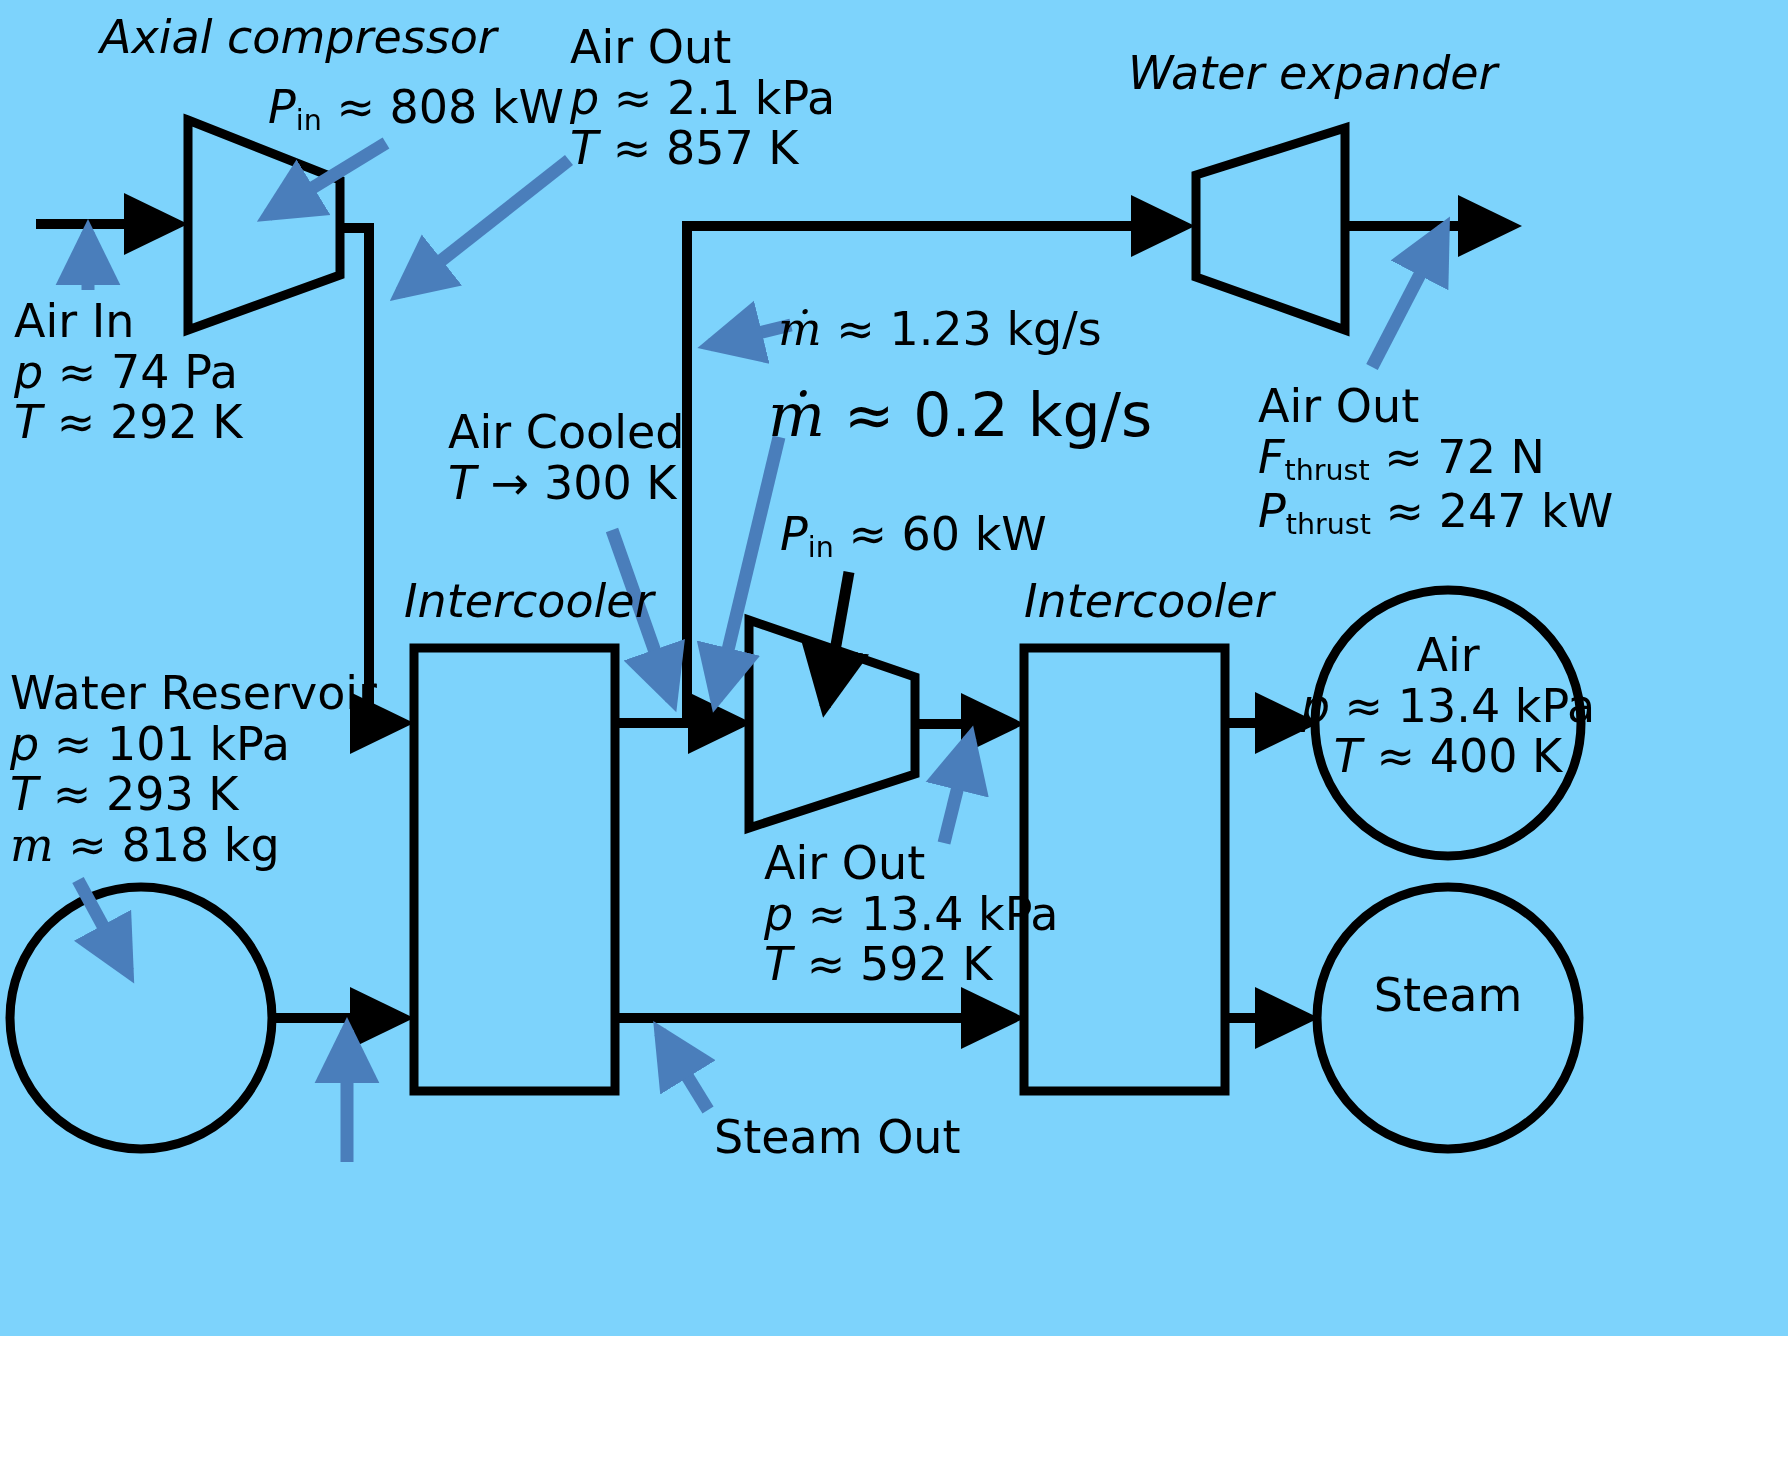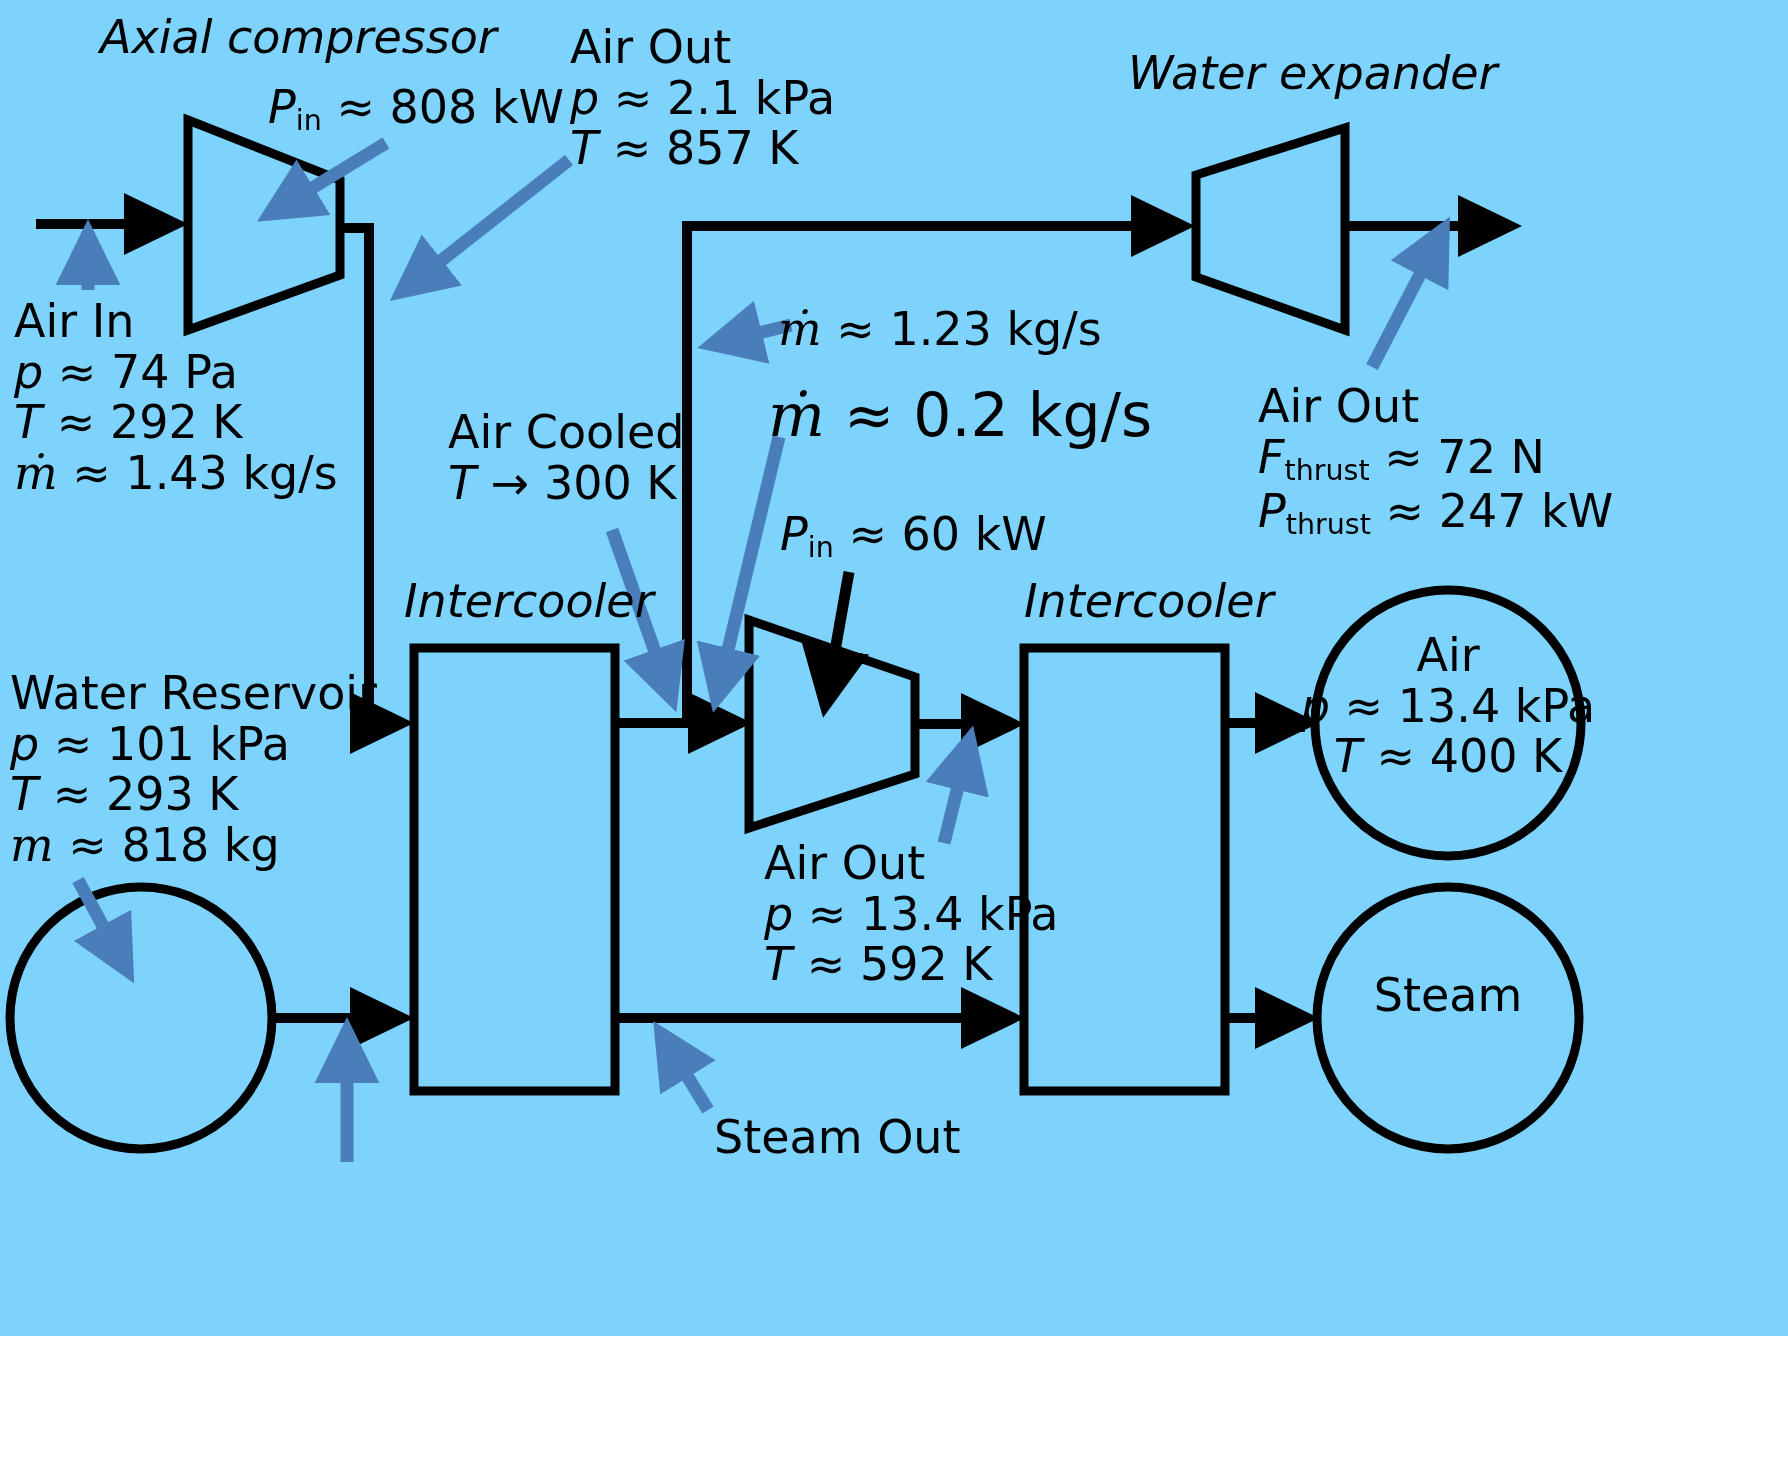--- a/index.html
+++ b/index.html
@@ -123,26 +123,20 @@
       <span>≈</span>
       <span>74</span>
       <span>Pa</span>
     </span>
     <span class="ln">
       <span class="var">T</span>
       <span>≈</span>
       <span>292</span>
       <span>K</span>
     </span>
-    <span class="ln">
-      <span class="serifvar">ṁ</span>
-      <span>≈</span>
-      <span>1.43</span>
-      <span>kg/s</span>
-    </span>
   </div>
 
   <div class="lbl" style="left:448px;top:407px;">
     <span class="ln u">Air Cooled</span>
     <span class="ln">
       <span class="var">T</span>
       <span>→</span>
       <span>300</span>
       <span>K</span>
     </span>

